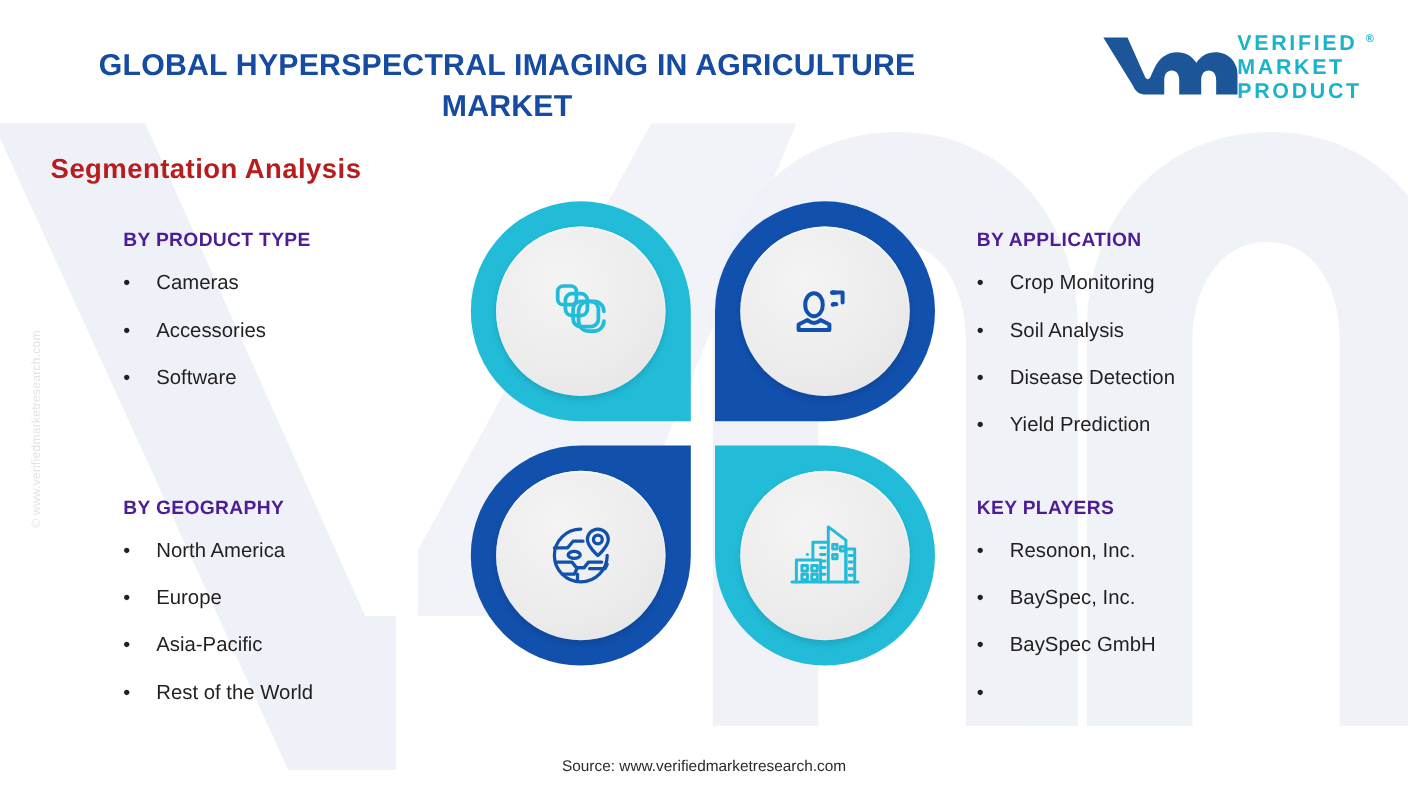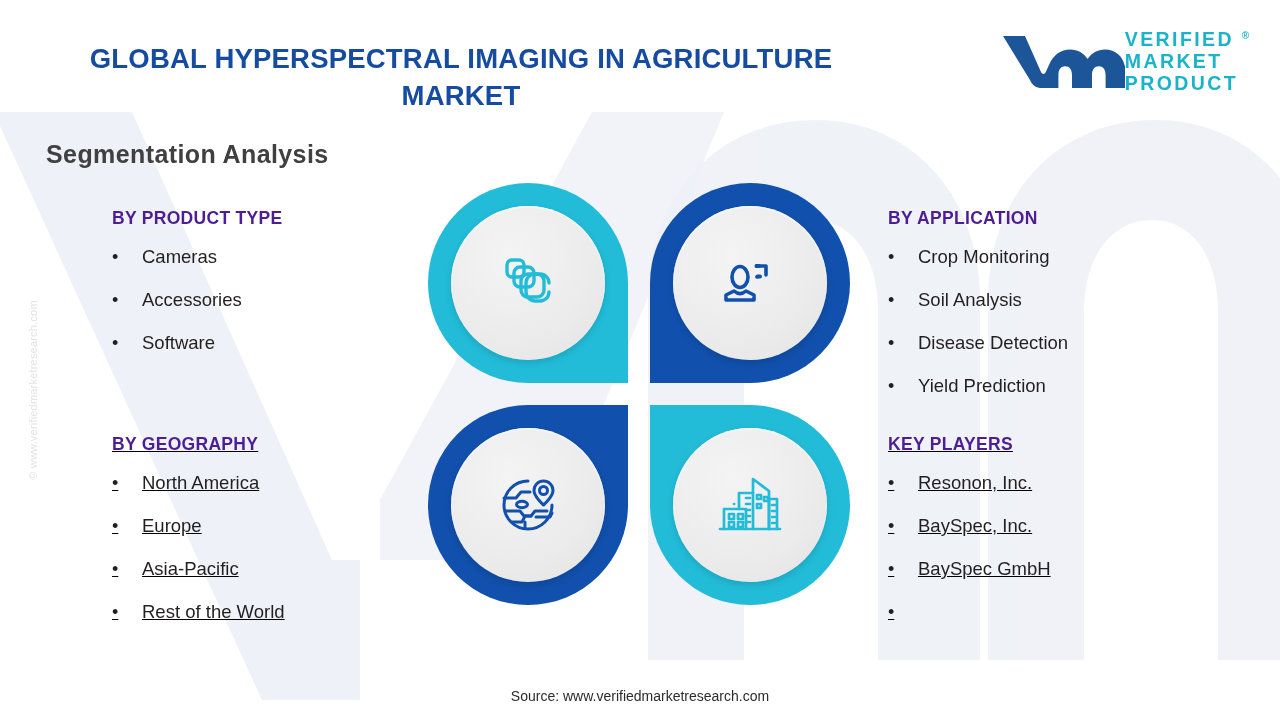--- a/index.html
+++ b/index.html
@@ -40,30 +40,30 @@
     text-transform: uppercase;
     text-align: center;
   }
   .subtitle {
     position: absolute;
     left: 46px;
     top: 140px;
     font-size: 25px;
     font-weight: bold;
     letter-spacing: 0.4px;
-    color: #404040;
+    color: #b91c1c;
   }
 
   
   .logo {
     position: absolute;
     right: 42px;
     top: 28px;
     display: flex;
-    align-items: center;
+    align-items: flex-start;
   }
   .logo-mark { display: block; }
   .logo-words {
     position: relative;
     color: #1bb3c9;
     font-size: 19.5px;
     font-weight: bold;
     line-height: 22px;
     letter-spacing: 2.4px;
   }
@@ -104,21 +104,21 @@
     width: 30px;
     flex: 0 0 30px;
     color: #231f20;
     font-size: 18px;
     line-height: 22px;
   }
 
   .col-left  { left: 112px; }
   .col-right { left: 888px; }
   .row-top    { top: 208px; }
-  .row-bottom { top: 434px; text-decoration: underline; }
+  .row-bottom { top: 451px; }
 
   
   .cluster {
     position: absolute;
     left: 428px;
     top: 183px;
     width: 430px;
     height: 430px;
   }
   .petal {

